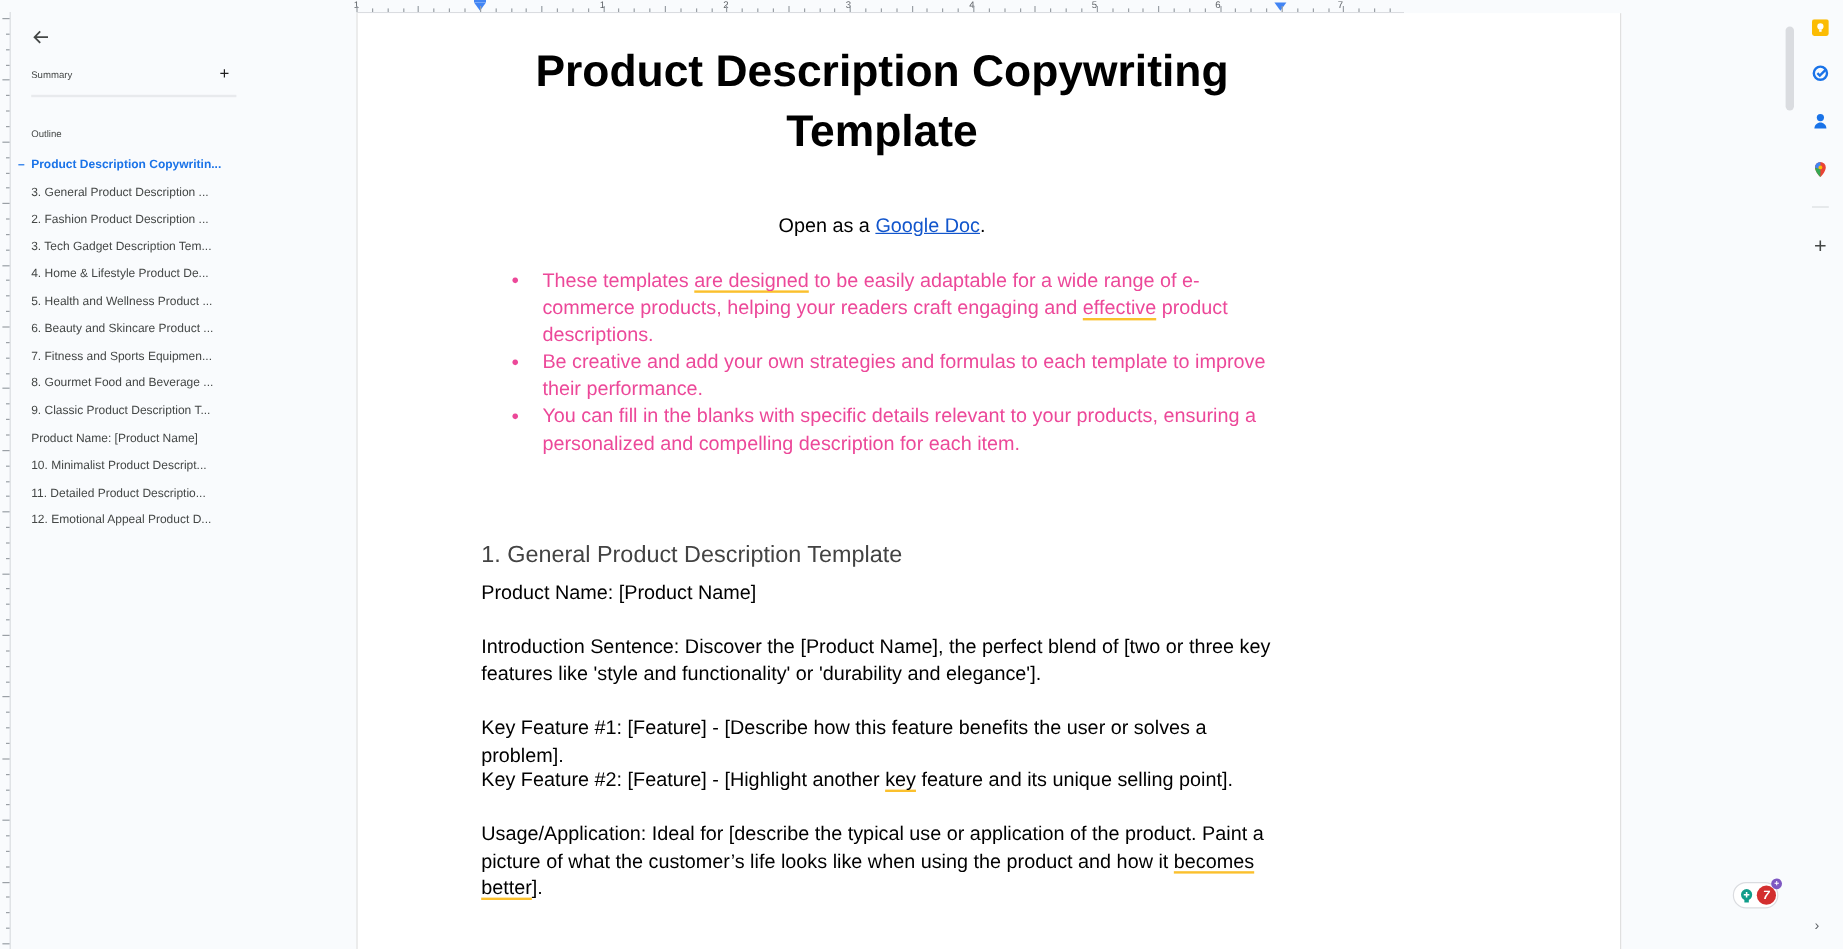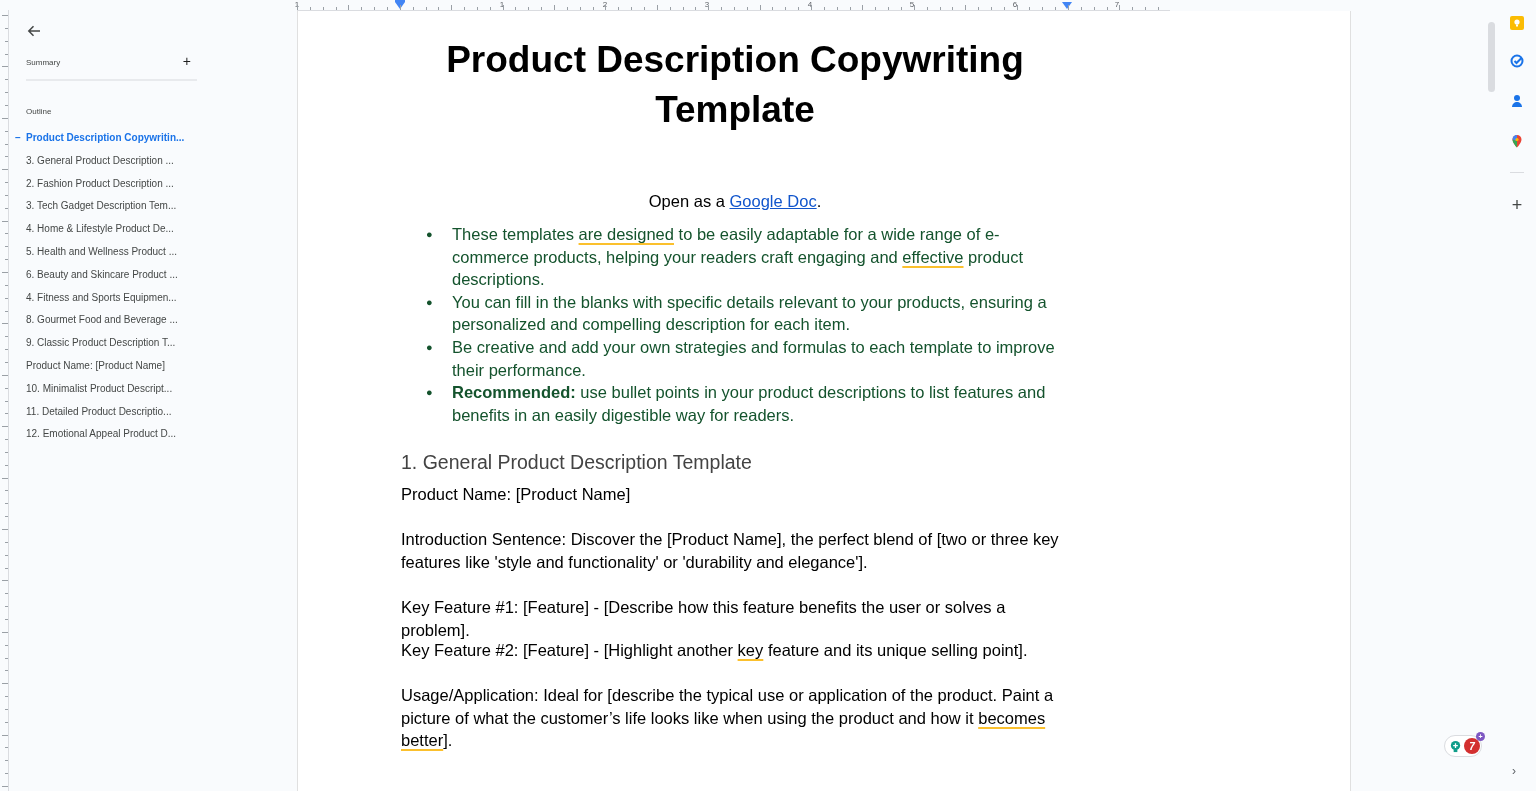--- a/index.html
+++ b/index.html
@@ -29,23 +29,23 @@
     .outline-list { position: absolute; left: 0; top: 118px; width: 190px; list-style: none; }
     .outline-item { position: relative; height: 22.8px; padding-left: 16px; font-size: 10px; line-height: 18px; color: #444746; white-space: nowrap; overflow: hidden; cursor: pointer; }
     .outline-item.active { color: #1a73e8; font-weight: bold; }
     .outline-item .dash { position: absolute; left: 5px; top: 0; color: #1a73e8; font-weight: bold; }
 
     
     .page { position: absolute; left: 297px; top: 11px; width: 1054px; height: 780px; background: #ffffff; border-left: 1px solid #e0e0e0; border-right: 1px solid #e0e0e0; }
     .doc-title { position: absolute; left: 0; width: 874px; top: 24px; text-align: center; font-weight: bold; font-size: 37px; line-height: 50px; color: #000; }
     .doc-link { position: absolute; left: 0; width: 874px; top: 123px; text-align: center; font-size: 16.5px; }
     .doc-link a, .open-as a { color: #1155cc; text-decoration: underline; }
-    .open-as { position: absolute; left: 0; width: 874px; top: 168px; text-align: center; font-size: 16.5px; color: #000; margin-top: 13px; }
+    .open-as { position: absolute; left: 0; width: 874px; top: 168px; text-align: center; font-size: 16.5px; color: #000; }
     .bullets { position: absolute; left: 128px; top: 212px; width: 650px; list-style: none; }
-    .bullets li { position: relative; padding-left: 26px; font-size: 16.5px; line-height: 22.6px; color: #14532d; }
+    .bullets li { position: relative; padding-left: 26px; font-size: 16.5px; line-height: 22.6px; color: #ec4899; }
     .bullets li::before { content: "●"; position: absolute; left: 0; top: 0; font-size: 11px; }
     .squiggle { text-decoration: underline; text-decoration-color: #fbc02d; text-decoration-thickness: 2px; text-underline-offset: 3px; }
     .section-heading { position: absolute; left: 103px; top: 440px; font-size: 19.5px; color: #434343; }
     .body-p { position: absolute; left: 103px; width: 680px; font-size: 16.5px; line-height: 22.6px; color: #000; }
 
     
     .scrollbar-thumb { position: absolute; left: 1488px; top: 22px; width: 7px; height: 70px; border-radius: 4px; background: #dadce0; }
 
     
     .side-panel { position: absolute; left: 1500px; top: 0; width: 36px; height: 791px; }
@@ -223,44 +223,43 @@
     </div>
     <div class="outline-label">Outline</div>
     <ul class="outline-list">
       <li class="outline-item active"><span class="dash">–</span><span>Product Description Copywritin...</span></li>
       <li class="outline-item"><span>3. General Product Description ...</span></li>
       <li class="outline-item"><span>2. Fashion Product Description ...</span></li>
       <li class="outline-item"><span>3. Tech Gadget Description Tem...</span></li>
       <li class="outline-item"><span>4. Home &amp; Lifestyle Product De...</span></li>
       <li class="outline-item"><span>5. Health and Wellness Product ...</span></li>
       <li class="outline-item"><span>6. Beauty and Skincare Product ...</span></li>
-      <li class="outline-item"><span>4. Fitness and Sports Equipmen...</span></li>
+      <li class="outline-item"><span>7. Fitness and Sports Equipmen...</span></li>
       <li class="outline-item"><span>8. Gourmet Food and Beverage ...</span></li>
       <li class="outline-item"><span>9. Classic Product Description T...</span></li>
       <li class="outline-item"><span>Product Name: [Product Name]</span></li>
       <li class="outline-item"><span>10. Minimalist Product Descript...</span></li>
       <li class="outline-item"><span>11. Detailed Product Descriptio...</span></li>
       <li class="outline-item"><span>12. Emotional Appeal Product D...</span></li>
     </ul>
   </div>
 
   <div class="page">
     <div class="doc-title">
       <div>Product Description Copywriting</div>
       <div>Template</div>
     </div>
     <div class="open-as">
       <span>Open as a </span><a>Google Doc</a><span>.</span>
     </div>
 
     <ul class="bullets">
       <li><span>These templates </span><span class="squiggle">are designed</span><span> to be easily adaptable for a wide range of e-commerce products, helping your readers craft engaging and </span><span class="squiggle">effective</span><span> product descriptions.</span></li>
+      <li>Be creative and add your own strategies and formulas to each template to improve their performance.</li>
       <li>You can fill in the blanks with specific details relevant to your products, ensuring a personalized and compelling description for each item.</li>
-      <li>Be creative and add your own strategies and formulas to each template to improve their performance.</li>
-      <li><b>Recommended:</b><span> use bullet points in your product descriptions to list features and benefits in an easily digestible way for readers.</span></li>
     </ul>
 
     <div class="section-heading">1. General Product Description Template</div>
     <div class="body-p" style="top:472px">Product Name: [Product Name]</div>
     <div class="body-p" style="top:517px; width:660px">Introduction Sentence: Discover the [Product Name], the perfect blend of [two or three key features like 'style and functionality' or 'durability and elegance'].</div>
     <div class="body-p" style="top:585px; width:640px">Key Feature #1: [Feature] - [Describe how this feature benefits the user or solves a problem].</div>
     <div class="body-p" style="top:628px"><span>Key Feature #2: [Feature] - [Highlight another </span><span class="squiggle">key</span><span> feature and its unique selling point].</span></div>
     <div class="body-p" style="top:673px; width:670px"><span>Usage/Application: Ideal for [describe the typical use or application of the product. Paint a picture of what the customer’s life looks like when using the product and how it </span><span class="squiggle">becomes better</span><span>].</span></div>
   </div>
 

